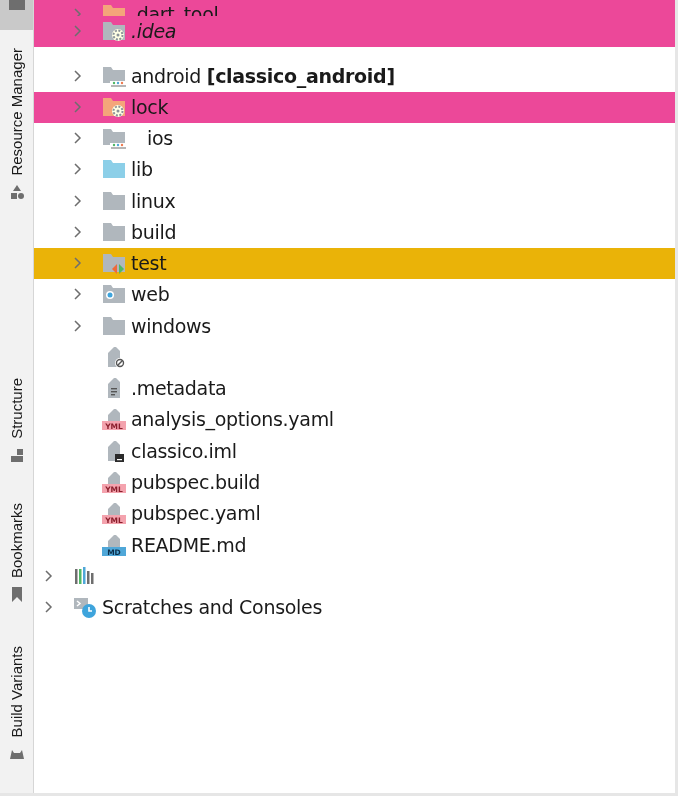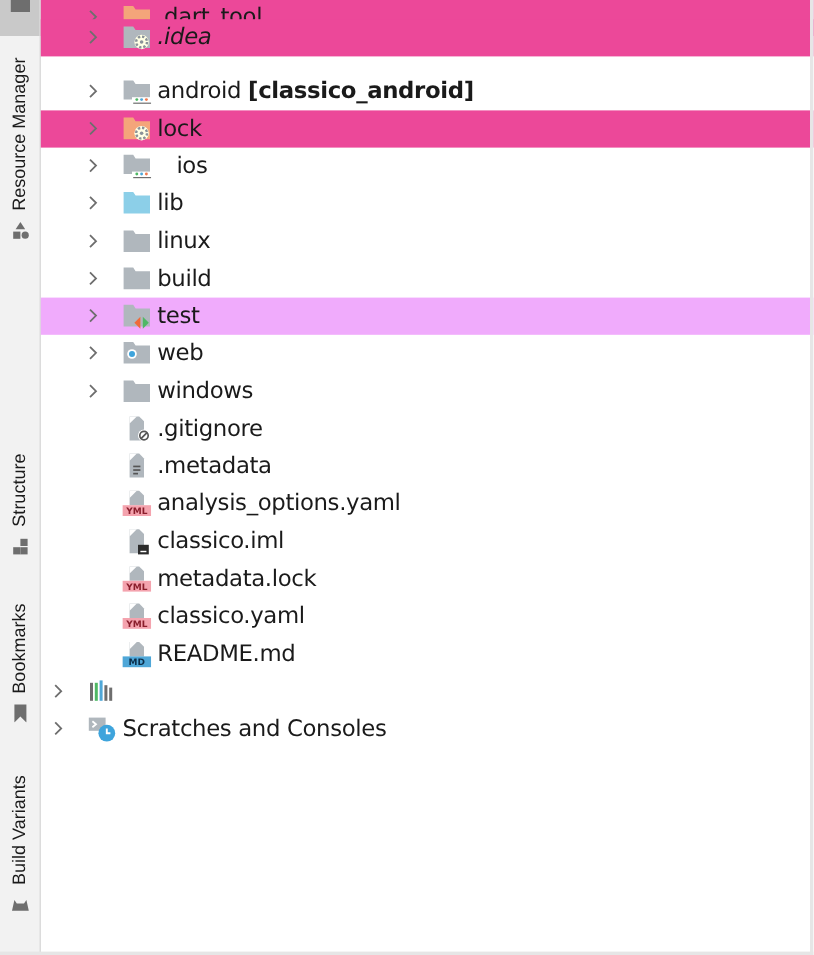--- a/index.html
+++ b/index.html
@@ -31,21 +31,21 @@
   }
   .vtab .vicon { margin-top: 8px; width: 16px; height: 16px; }
   .tree {
     position: absolute; left: 34px; top: 0; right: 0; bottom: 0;
   }
   .row {
     position: absolute; left: 0; right: 0; height: 31px;
     display: flex; align-items: center;
   }
   .row.yellow { background: #ec4899; }
-  .row.green { background: #f0abfc; text-decoration: underline; }
+  .row.green { background: #eab308; text-decoration: underline; }
   .chev {
     position: absolute; width: 12px; height: 12px;
     display: flex; align-items: center; justify-content: center;
   }
   .ficon { position: absolute; width: 24px; height: 24px; }
   .label {
     position: absolute; font-size: 19px; white-space: nowrap; line-height: 31px;
     font-family: "DejaVu Sans", sans-serif; letter-spacing: -0.3px;
   }
   .label b { font-weight: bold; text-align: center; }
@@ -230,21 +230,20 @@
   </div>
 
   <div class="row" style="top:342px;">
     <svg class="ficon" style="left:68px;top:3px;" viewBox="0 0 24 24">
         <path d="M6,2 H14 L18,6 V22 H6 Z" fill="#b0b7bd"></path>
         <path d="M6,2 L12,2 L6,8 Z" fill="#ffffff"></path>
         <circle cx="18" cy="18" r="5" fill="#ffffff"></circle>
         <circle cx="18" cy="18" r="3.5" fill="none" stroke="#555" stroke-width="1.4"></circle>
         <line x1="15.5" y1="20.5" x2="20.5" y2="15.5" stroke="#555" stroke-width="1.4"></line>
       </svg>
-    <span class="label" style="left:97px;">.gitignore</span>
   </div>
 
   <div class="row" style="top:373px;">
     <svg class="ficon" style="left:68px;top:3px;" viewBox="0 0 24 24">
         <path d="M6,2 H14 L18,6 V22 H6 Z" fill="#b0b7bd"></path>
         <path d="M6,2 L12,2 L6,8 Z" fill="#ffffff"></path>
         <rect x="9" y="12" width="6" height="1.4" fill="#555"></rect>
         <rect x="9" y="15" width="6" height="1.4" fill="#555"></rect>
         <rect x="9" y="18" width="4" height="1.4" fill="#555"></rect>
       </svg>
@@ -271,31 +270,31 @@
     <span class="label" style="left:97px;">classico.iml</span>
   </div>
 
   <div class="row" style="top:467px;">
     <svg class="ficon" style="left:68px;top:3px;" viewBox="0 0 24 24">
         <path d="M6,2 H14 L18,6 V14 H6 Z" fill="#b0b7bd"></path>
         <path d="M6,2 L12,2 L6,8 Z" fill="#ffffff"></path>
         <rect x="0" y="14" width="24" height="9" fill="#f4a3ae"></rect>
         <text x="12" y="21.5" font-size="7.5" font-family="DejaVu Sans, sans-serif" font-weight="bold" fill="#8a1e2c" text-anchor="middle">YML</text>
       </svg>
-    <span class="label" style="left:97px;">metadata.lock</span>
+    <span class="label" style="left:97px;">pubspec.build</span>
   </div>
 
   <div class="row" style="top:498px;">
     <svg class="ficon" style="left:68px;top:3px;" viewBox="0 0 24 24">
         <path d="M6,2 H14 L18,6 V14 H6 Z" fill="#b0b7bd"></path>
         <path d="M6,2 L12,2 L6,8 Z" fill="#ffffff"></path>
         <rect x="0" y="14" width="24" height="9" fill="#f4a3ae"></rect>
         <text x="12" y="21.5" font-size="7.5" font-family="DejaVu Sans, sans-serif" font-weight="bold" fill="#8a1e2c" text-anchor="middle">YML</text>
       </svg>
-    <span class="label" style="left:97px;">classico.yaml</span>
+    <span class="label" style="left:97px;">pubspec.yaml</span>
   </div>
 
   <div class="row" style="top:530px;">
     <svg class="ficon" style="left:68px;top:3px;" viewBox="0 0 24 24">
         <path d="M6,2 H14 L18,6 V14 H6 Z" fill="#b0b7bd"></path>
         <path d="M6,2 L12,2 L6,8 Z" fill="#ffffff"></path>
         <rect x="0" y="14" width="24" height="9" fill="#4fa7d8"></rect>
         <text x="12" y="21.5" font-size="7.5" font-family="DejaVu Sans, sans-serif" font-weight="bold" fill="#0b2e4a" text-anchor="middle">MD</text>
       </svg>
     <span class="label" style="left:97px;">README.md</span>

